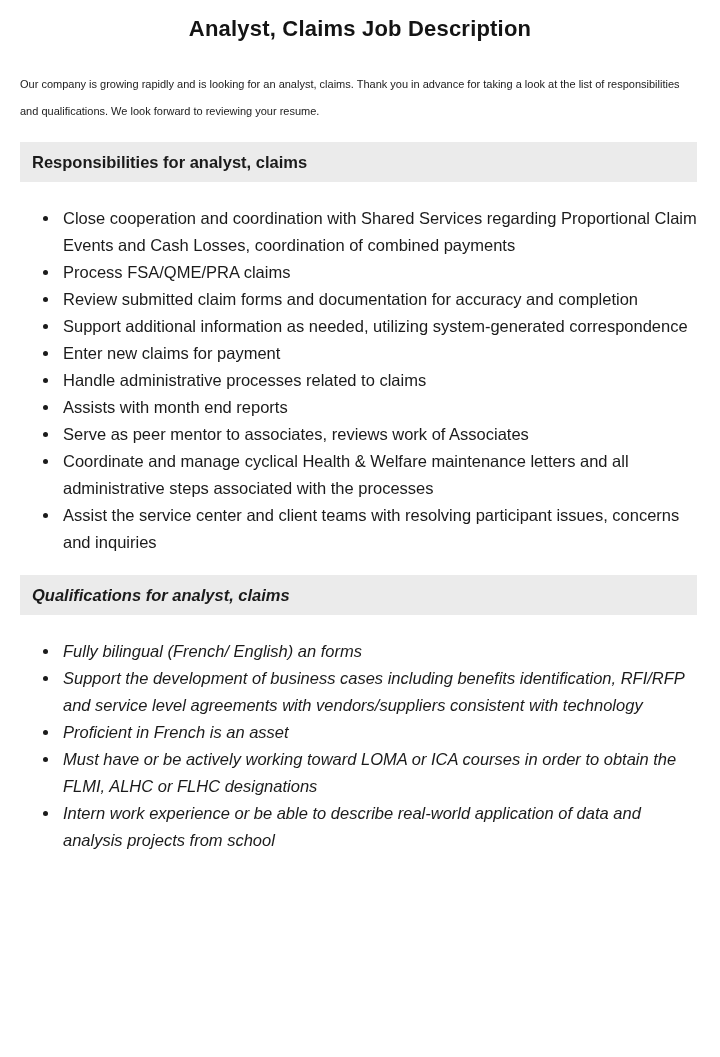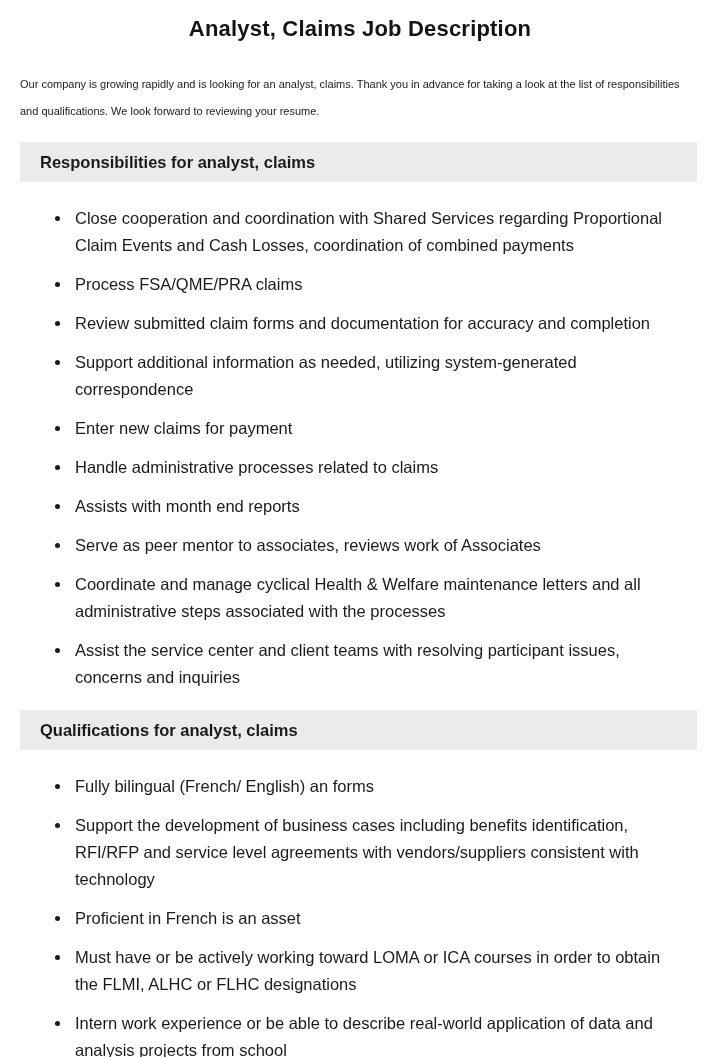--- a/index.html
+++ b/index.html
@@ -29,49 +29,50 @@
     color: #141414;
   }
   p.intro {
     margin: 25px 23px 0 20px;
     font-size: 11px;
     line-height: 27px;
   }
   .section-heading {
     margin: 17px 23px 0 20px;
     background: #ebebeb;
-    padding: 9px 16px 9px 20px;
+    padding: 9px 16px 9px 12px;
     font-size: 16.5px;
     line-height: 22px;
     font-weight: 700;
     color: #1b1b1b;
   }
   ul.item-list {
     margin: 23px 23px 0 63px;
     padding: 0;
     list-style: none;
   }
   ul.item-list li {
     position: relative;
     font-size: 16.5px;
     line-height: 27px;
-    margin: 12px;
+    margin: 0;
   }
   ul.item-list li::before {
     content: "";
     position: absolute;
     left: -20px;
     top: 11px;
     width: 5px;
     height: 5px;
     border-radius: 50%;
     background: #1b1b1b;
   }
   .section + .section {
     margin-top: 19px;
+    font-style: italic;
   }
   .bottom-spacer {
     height: 32px;
   }
 </style>
 </head>
 <body>
 
 <div class="page">
 

